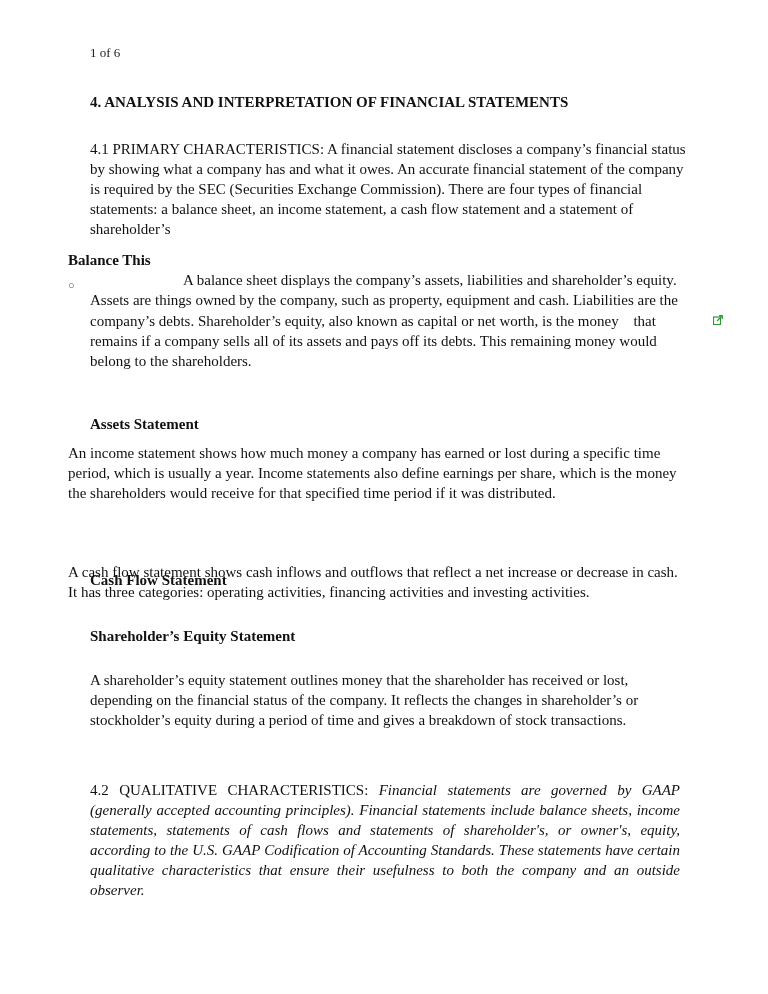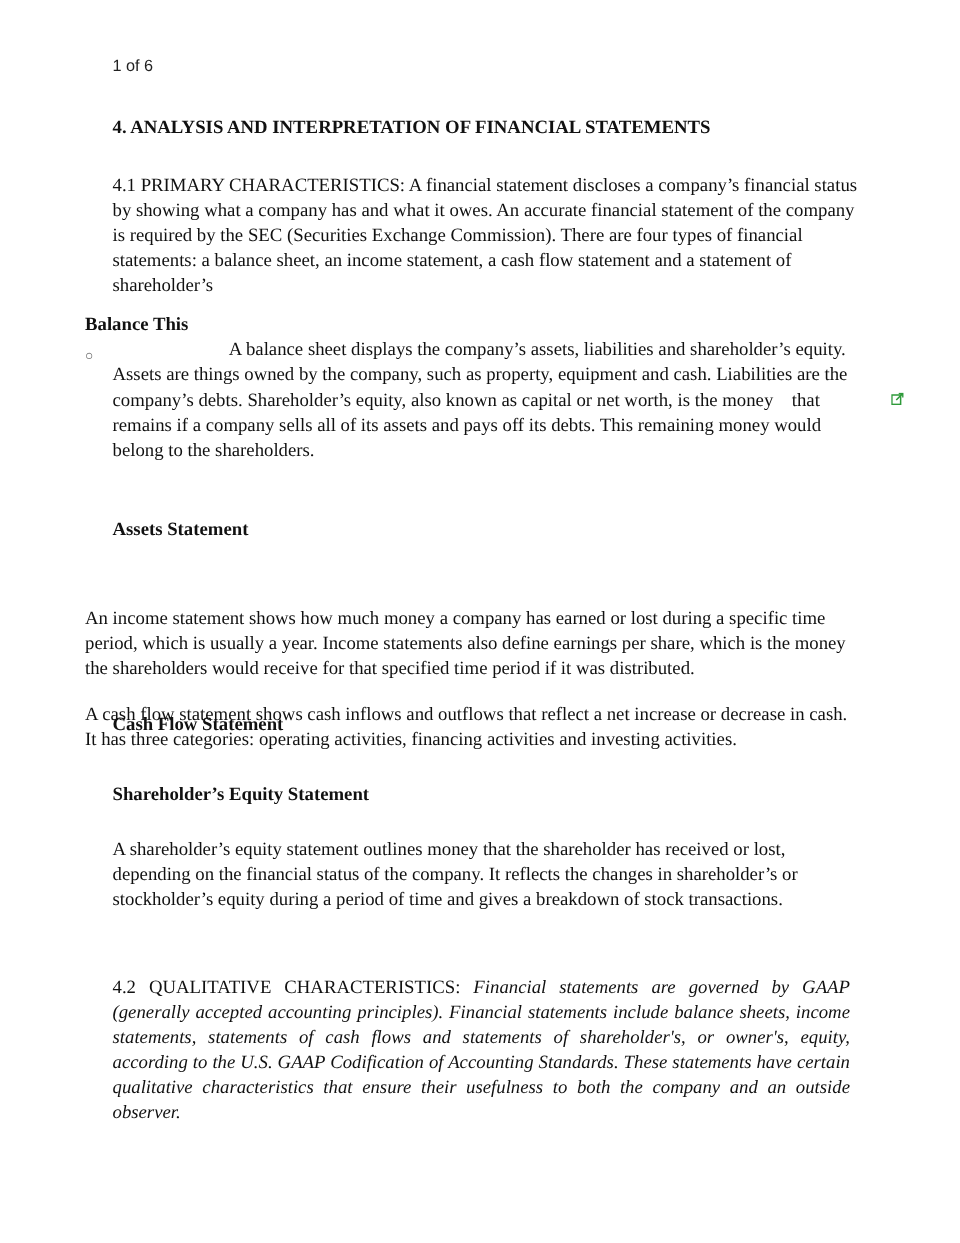--- a/index.html
+++ b/index.html
@@ -12,21 +12,21 @@
       height: 994px;
       position: relative;
       overflow: hidden;
       font-family: "Liberation Serif", "DejaVu Serif", serif;
       color: #111111;
     }
     .page-number {
       position: absolute;
       left: 90px;
       top: 45px;
-      font-family: Liberation Sans, sans-serif;
+      font-family: Liberation Serif, serif;
       font-size: 13px;
       color: #222;
     }
     .abs {
       position: absolute;
       font-size: 15px;
       line-height: 20px;
       margin: 0;
     }
     .main-title {
@@ -68,21 +68,20 @@
     }
     .income-heading {
       left: 90px;
       top: 414px;
       font-weight: bold;
     }
     .income-para {
       left: 68px;
       top: 443px;
       width: 620px;
-      margin-top: 42px;
     }
     .cash-heading {
       left: 90px;
       top: 532px;
       font-weight: bold;
       margin-top: 38px;
     }
     .cash-para {
       left: 68px;
       top: 562px;

